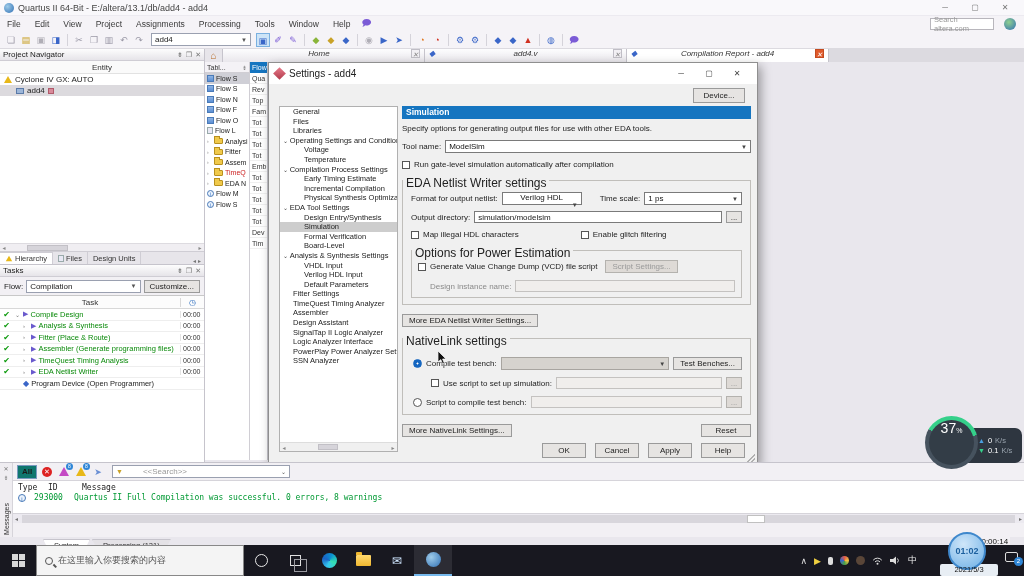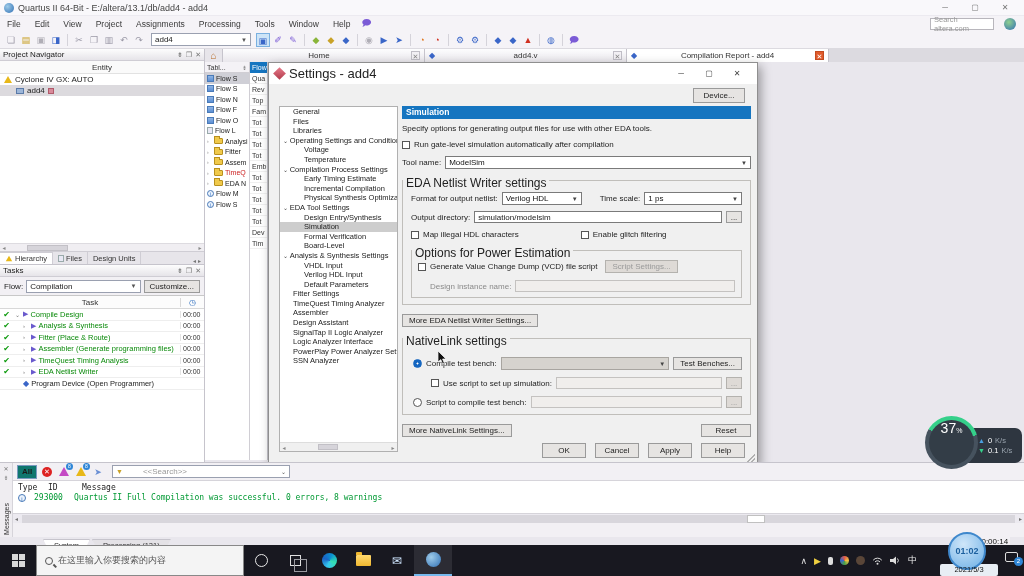--- a/index.html
+++ b/index.html
@@ -21,21 +21,21 @@
 .tb-ico{width:14px;height:14px;line-height:14px;text-align:center;font-size:9px;color:#9a98a6;}
 .tb-sep{width:1px;height:12px;background:#d5d3da;margin:0 3px;}
 .tb-combo{width:100px;height:13px;background:#fff;border:1px solid #9aa0b0;display:flex;align-items:center;font-size:8px;padding:0 3px;margin:0 4px;}
 .tb-combo .arw{margin-left:auto;font-size:6px;color:#555;}
 .tb-ico.sel{border:1px solid #7ab0e0;background:#cde4f7;color:#3a66c8;}
 .c-purp{color:#7b5bd6}.c-grn{color:#8ab53a}.c-yel{color:#c9a227}.c-blu{color:#3a66c8}.c-org{color:#e07820}.c-red{color:#d03020}.c-gry{color:#b0aeb6}
 
 
 .tabbar{position:absolute;left:205px;top:49px;width:819px;height:13px;background:#dcdae0;display:flex;}
 .home-btn{width:18px;text-align:center;color:#b5651d;font-size:10px;line-height:13px;background:#e7e5ea;border-right:1px solid #c6c4cc;}
-.tab{width:202px;display:flex;align-items:center;background:linear-gradient(#fdfdfe,#e9e7ec);border-right:1px solid #c6c4cc;padding:0 4px;}
+.tab{width:202px;display:flex;align-items:flex-start;background:linear-gradient(#fdfdfe,#e9e7ec);border-right:1px solid #c6c4cc;padding:0 4px;font-style:italic;}
 .tab.active{background:#fff;}
 .tab .lbl{flex:1;text-align:center;font-size:8px;color:#333;}
 .tab .cx{width:9px;height:9px;line-height:9px;text-align:center;font-size:7px;color:#888;border:1px solid #c0bec6;background:#f2f0f4;}
 .tab.active .cx{background:#e05a2b;border-color:#c34a20;color:#fff;}
 .tab .dico{color:#3a66c8;font-size:8px;margin-right:3px;}
 
 
 .pn{position:absolute;left:0;top:49px;width:205px;height:215px;background:#f2f0f4;border-right:1px solid #c6c4cc;display:flex;flex-direction:column;}
 .p-title{height:12px;background:linear-gradient(#fdfdfd,#e6e4e9);border-bottom:1px solid #cfcdd4;display:flex;align-items:center;padding:0 3px;font-size:8px;color:#222;}
 .p-title .ic{margin-left:auto;display:flex;gap:3px;color:#777;font-size:7px;}
@@ -92,21 +92,21 @@
 .info-ic{width:7px;height:7px;border-radius:50%;background:#eaf2fc;border:1px solid #4a7ab8;color:#2f6fbf;font-size:5px;line-height:7px;text-align:center;flex:none;}
 .carr{color:#888;font-size:5px;width:5px;flex:none;}
 .rfrag{flex:1;display:flex;flex-direction:column;overflow:hidden;}
 .rfrag .fr{height:11px;line-height:11px;font-size:7px;color:#333;white-space:nowrap;overflow:hidden;padding-left:2px;border-bottom:1px solid #f0f0f0;}
 .rfrag .fr.hdr{background:#1575c0;color:#fff;border-bottom:none;}
 
 
 .dlg{position:absolute;left:268px;top:62px;width:490px;height:403px;background:#f0f0f0;border:1px solid #8f8f8f;box-shadow:3px 4px 10px rgba(0,0,0,.35);}
 .dlg-tb{height:21px;background:#fff;display:flex;align-items:center;padding:0 6px;}
 .dlg-ico{width:9px;height:9px;background:linear-gradient(135deg,#e87a8a,#b03a4a);margin-right:5px;transform:rotate(45deg);}
-.dlg-title{font-size:13px;color:#222;}
+.dlg-title{font-size:10px;color:#222;}
 .dlg-ctl{margin-left:auto;display:flex;}
 .dlg-ctl span{width:28px;text-align:center;font-size:8px;color:#444;}
 .dlg-cat-label{position:absolute;left:14px;top:30px;font-size:10px;color:#222;margin-top:17px;}
 .dlg-device{position:absolute;right:12px;top:25px;width:52px;height:15px;}
 .cat-list{position:absolute;left:10px;top:43px;width:119px;height:346px;background:#fff;border:1px solid #b0b0b0;font-size:7.5px;overflow:hidden;}
 .cat{height:9.6px;line-height:9.6px;white-space:nowrap;color:#222;padding-left:24px;}
 .cat.top{padding-left:13px;}
 .cat.expd{padding-left:3px;}
 .cat.expd::before{content:"⌄ ";font-size:6px;color:#444;}
 .cat.sel{background:#cdcdcd;}
@@ -568,37 +568,37 @@
           </span>
         <span class="ar">▸</span>
       </div>
     </div>
 
     <div class="pane">
       <div class="pane-hdr">Simulation</div>
       <div class="desc">Specify options for generating output files for use with other EDA tools.</div>
 
       <div class="frow" style="margin-top:7px;">
-        <span class="cb"></span>
-        <span class="lb">Run gate-level simulation automatically after compilation</span>
-      </div>
-
-      <div class="frow" style="margin-top:7px;">
         <span class="lb">Tool name:</span>
         <span class="combo" style="flex:1;">
           <span>ModelSim</span>
           <span class="arw">▼</span>
         </span>
       </div>
 
+      <div class="frow" style="margin-top:7px;">
+        <span class="cb"></span>
+        <span class="lb">Run gate-level simulation automatically after compilation</span>
+      </div>
+
       <div class="grp" style="margin-top:11px;">
         <span class="lg">EDA Netlist Writer settings</span>
         <div class="frow">
           <span class="lb">Format for output netlist:</span>
-          <span class="combo" style="width:80px;">
+          <span class="combo" style="width:80px;flex-direction:column;">
             <span>Verilog HDL</span>
             <span class="arw">▼</span>
           </span>
           <span class="lb" style="margin-left:14px;">Time scale:</span>
           <span class="combo" style="flex:1;">
             <span>1 ps</span>
             <span class="arw">▼</span>
           </span>
         </div>
         <div class="frow" style="margin-top:6px;">

